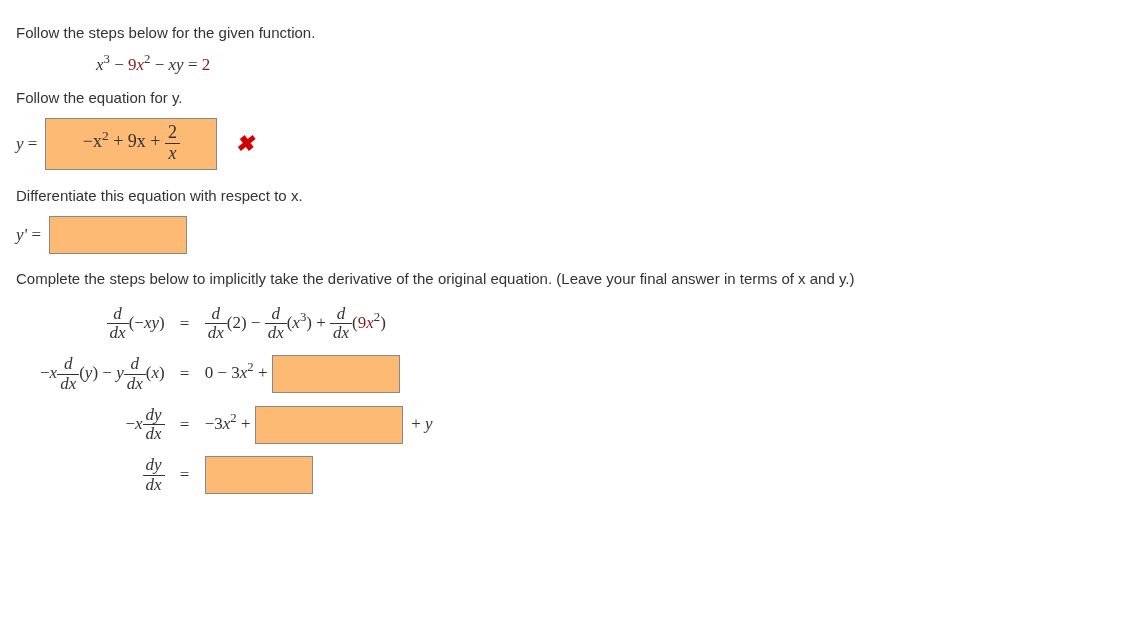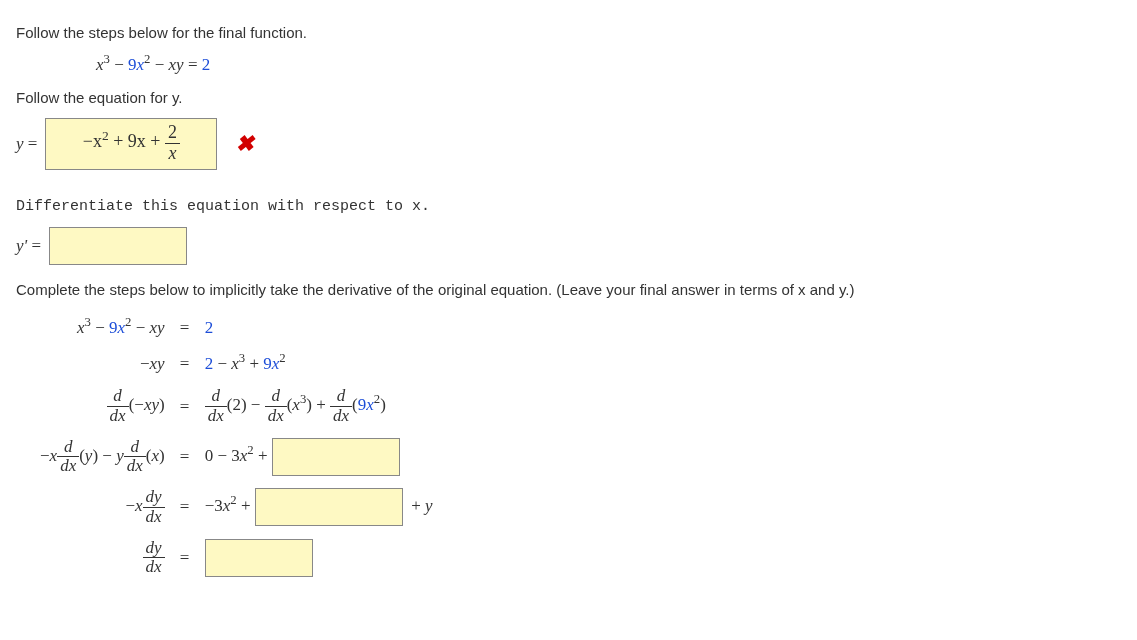--- a/index.html
+++ b/index.html
@@ -11,25 +11,25 @@
     line-height: 1.4;
   }
   .math {
     font-family: 'Times New Roman', Times, serif;
     font-style: italic;
     font-size: 17px;
   }
   .math .op, .math .num {
     font-style: normal;
   }
-  .red { color: #1d4ed8; }
+  .red { color: #7f1d1d; }
   .input-box {
     display: inline-block;
     border: 1px solid #888;
-    background: #fef9c3;
+    background: #fdba74;
     min-width: 80px;
     height: 28px;
     padding: 4px 8px;
     vertical-align: middle;
     font-family: 'Times New Roman', Times, serif;
     font-style: normal;
     font-size: 18px;
     text-align: center;
   }
   .input-box.wide { min-width: 150px; }
@@ -85,58 +85,48 @@
     font-family: 'Times New Roman', serif;
   }
   .step-table td.rhs {
     text-align: left;
     white-space: nowrap;
   }
 </style>
 </head>
 <body>
 
-<div class="row">Follow the steps below for the final function.</div>
+<div class="row">Follow the steps below for the given function.</div>
 
 <div class="row indent1 math">
   <span>x</span><sup>3</sup> <span class="op">−</span> <span class="red"><span class="num">9</span>x</span><sup>2</sup> <span class="op">−</span> xy <span class="op">=</span> <span class="num red">2</span>
 </div>
 
 <div class="row">Follow the equation for y.</div>
 
 <div class="row math" style="display:flex;align-items:center;gap:8px;">
   <span>y <span class="op">=</span></span>
   <span class="input-box tall wide">
     <span class="op">−</span>x<sup style="font-style:normal;">2</sup> <span class="op">+</span> <span class="num">9</span>x <span class="op">+</span>
     <span class="frac"><span class="top num">2</span><span class="bot">x</span></span>
   </span>
   <span class="cross-icon">✖</span>
 </div>
 
-<div class="row" style="margin-top:26px;font-family:Liberation Mono, monospace;">Differentiate this equation with respect to x.</div>
+<div class="row" style="margin-top:15px;">Differentiate this equation with respect to x.</div>
 
 <div class="row math" style="display:flex;align-items:center;gap:8px;">
   <span>y' <span class="op">=</span></span>
   <span class="input-box" style="min-width:120px;"></span>
 </div>
 
 <div class="row" style="margin-top:14px;">Complete the steps below to implicitly take the derivative of the original equation. (Leave your final answer in terms of x and y.)</div>
 
 <table class="step-table math">
   <tbody>
-      <tr>
-    <td class="lhs">x<sup>3</sup> <span class="op">−</span> <span class="red"><span class="num">9</span>x</span><sup>2</sup> <span class="op">−</span> xy</td>
-    <td class="eq">=</td>
-    <td class="rhs"><span class="num red">2</span></td>
-  </tr>
-  <tr>
-    <td class="lhs"><span class="op">−</span>xy</td>
-    <td class="eq">=</td>
-    <td class="rhs"><span class="num red">2</span> <span class="op">−</span> x<sup>3</sup> <span class="op">+</span> <span class="red"><span class="num">9</span>x</span><sup>2</sup></td>
-  </tr>
   <tr>
     <td class="lhs">
       <span class="frac"><span class="top">d</span><span class="bot">dx</span></span><span class="op">(−</span>xy<span class="op">)</span>
     </td>
     <td class="eq">=</td>
     <td class="rhs">
       <span class="frac"><span class="top">d</span><span class="bot">dx</span></span><span class="op">(</span><span class="num">2</span><span class="op">)</span>
       <span class="op">−</span>
       <span class="frac"><span class="top">d</span><span class="bot">dx</span></span><span class="op">(</span>x<sup>3</sup><span class="op">)</span>
       <span class="op">+</span>

